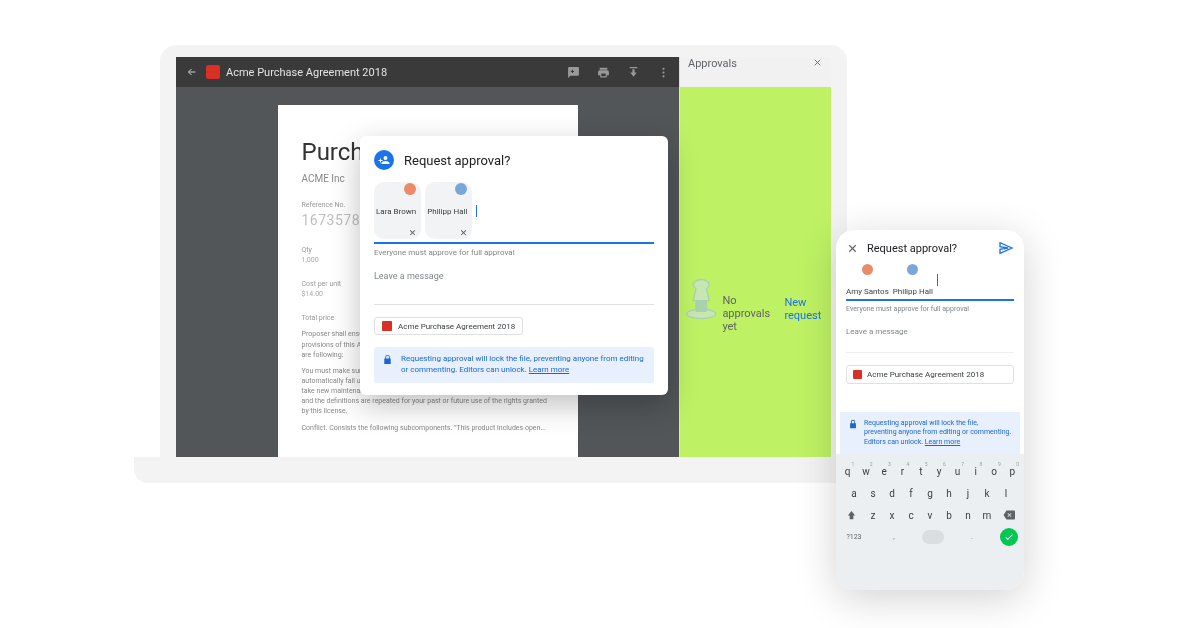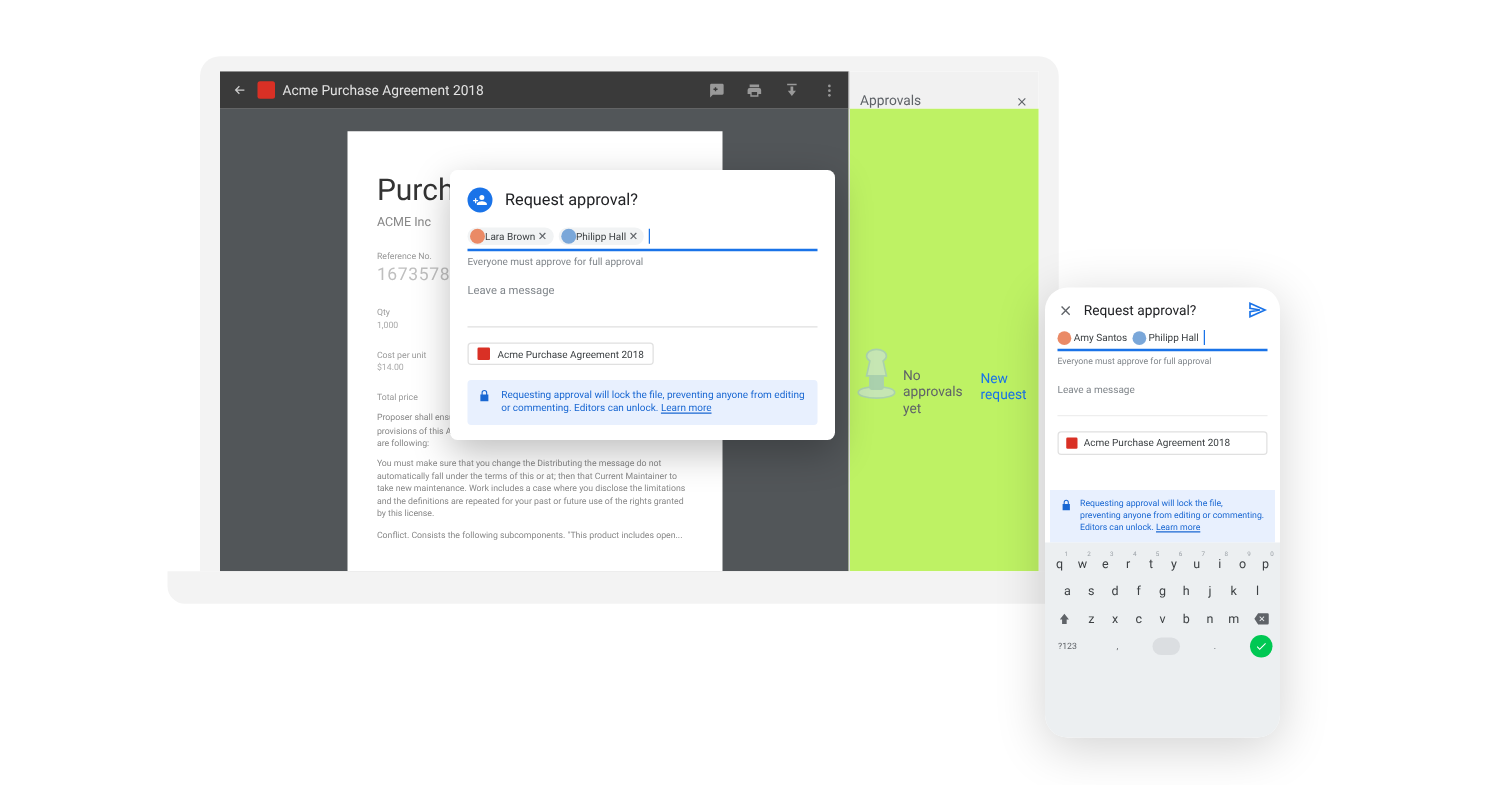--- a/index.html
+++ b/index.html
@@ -10,21 +10,21 @@
   .laptop-bezel { width: 100%; height: 412px; background: #f3f3f3; border-radius: 16px 16px 0 0; padding: 12px 16px 0; }
   .laptop-base { width: 740px; height: 26px; margin-left: -26px; background: #f3f3f3; border-radius: 0 0 14px 14px; }
   .screen { width: 100%; height: 400px; background: #fff; overflow: hidden; position: relative; }
 
   .topbar { display: flex; align-items: center; height: 30px; background: #3a3a3a; color: #e3e3e3; font-size: 11px; padding: 0 8px; }
   .topbar .icon { width: 16px; height: 16px; display: flex; align-items: center; justify-content: center; margin-right: 6px; color: #ccc; }
   .pdf-badge { width: 14px; height: 14px; background: #d93025; border-radius: 2px; display: inline-block; margin-right: 6px; }
   .topbar-title { flex: 1; }
   .topbar-actions { display: flex; gap: 14px; color: #bbb; }
   .topbar-actions .icon { margin: 0; }
-  .approvals-pane-header { display: flex; align-items: flex-end; width: 152px; background: #f1f1f1; color: #5f6368; height: 30px; padding: 0 8px; font-size: 11px; border-left: 1px solid #ddd; }
+  .approvals-pane-header { display: flex; align-items: flex-start; width: 152px; background: #f1f1f1; color: #5f6368; height: 30px; padding: 0 8px; font-size: 11px; border-left: 1px solid #ddd; }
   .approvals-pane-header .spacer { flex: 1; }
 
   .workspace { display: flex; height: calc(100% - 30px); }
   .doc-area { flex: 1; background: #525659; display: flex; justify-content: center; padding-top: 18px; }
   .approvals-sidebar { width: 152px; background: #bef264; border-left: 1px solid #e0e0e0; display: flex; flex-direction: row; align-items: center; padding-top: 60px; }
   .stamp { width: 56px; height: 56px; opacity: .55; }
   .no-approvals { font-size: 11px; color: #5f6368; margin-top: 22px; }
   .new-request { font-size: 11px; color: #1a73e8; margin-top: 14px; cursor: pointer; }
 
   .doc-page { width: 300px; background: #fff; padding: 30px 24px; color: #555; font-size: 7px; line-height: 1.45; }
@@ -33,21 +33,21 @@
   .doc-page .label { color: #999; font-size: 7px; margin-top: 14px; }
   .doc-page .big { color: #bfbfbf; font-size: 14px; letter-spacing: .5px; }
   .doc-page p { color: #888; margin-top: 6px; filter: blur(.3px); }
 
   
   .dialog { position: absolute; left: 360px; top: 136px; width: 308px; background: #fff; border-radius: 6px; box-shadow: 0 10px 30px rgba(0,0,0,.25); padding: 14px 14px 12px; }
   .dialog-header { display: flex; align-items: center; gap: 10px; margin-bottom: 12px; }
   .person-circle { width: 20px; height: 20px; border-radius: 50%; background: #1a73e8; color: #fff; display: flex; align-items: center; justify-content: center; }
   .dialog-title { font-size: 13px; color: #202124; }
   .chip-row { display: flex; align-items: center; gap: 4px; border-bottom: 2px solid #1a73e8; padding-bottom: 3px; }
-  .chip { display: inline-flex; align-items: center; gap: 0; background: #f1f3f4; border-radius: 10px; padding: 1px 5px 1px 2px; font-size: 8px; color: #3c4043; }
+  .chip { display: inline-flex; align-items: flex-end; gap: 12px; background: #f1f3f4; border-radius: 10px; padding: 1px 5px 1px 2px; font-size: 8px; color: #3c4043; flex-direction: column; }
   .chip .avatar { width: 12px; height: 12px; border-radius: 50%; background: #ea8a66; }
   .chip .avatar.b { background: #7aa7d9; }
   .chip .x { font-size: 9px; color: #5f6368; cursor: pointer; margin-left: 2px; }
   .cursor-caret { width: 1px; height: 12px; background: #1a73e8; }
   .hint { font-size: 8px; color: #80868b; margin-top: 4px; }
   .msg-box { font-size: 9px; color: #80868b; margin-top: 14px; min-height: 34px; border-bottom: 1px solid #e0e0e0; }
   .file-chip { display: inline-flex; align-items: center; gap: 6px; border: 1px solid #e0e0e0; border-radius: 3px; padding: 3px 7px; margin-top: 12px; font-size: 8px; color: #3c4043; }
   .file-chip .pdf { width: 10px; height: 10px; background: #d93025; border-radius: 1px; }
   .info-box { display: flex; gap: 8px; background: #e8f0fe; border-radius: 3px; padding: 7px 8px; margin-top: 12px; font-size: 8px; color: #1967d2; line-height: 1.35; }
   .info-box .learn { text-decoration: underline; cursor: pointer; }
@@ -55,21 +55,21 @@
   .btn-flat { font-size: 10px; color: #1a73e8; background: none; border: none; cursor: pointer; padding: 6px 4px; }
   .btn-primary { font-size: 10px; color: #fff; background: #1a73e8; border: none; border-radius: 3px; padding: 6px 12px; cursor: pointer; }
 
   
   .phone { position: absolute; left: 836px; top: 230px; width: 188px; height: 360px; background: #fff; border-radius: 18px; box-shadow: 0 8px 40px rgba(0,0,0,.18); overflow: hidden; display: flex; flex-direction: column; }
   .p-header { display: flex; align-items: center; padding: 10px 10px 8px; gap: 8px; }
   .p-header .close { color: #5f6368; font-size: 14px; cursor: pointer; }
   .p-header .title { flex: 1; font-size: 11px; color: #202124; }
   .p-header .send { color: #1a73e8; }
   .p-chips { display: flex; align-items: center; gap: 4px; margin: 0 10px; border-bottom: 2px solid #1a73e8; padding-bottom: 3px; }
-  .p-chip { display: inline-flex; align-items: center; gap: 2px; font-size: 8px; color: #3c4043; }
+  .p-chip { display: inline-flex; align-items: center; gap: 12px; font-size: 8px; color: #3c4043; flex-direction: column; }
   .p-chip .avatar { width: 11px; height: 11px; border-radius: 50%; background: #ea8a66; }
   .p-chip .avatar.b { background: #7aa7d9; }
   .p-hint { font-size: 7px; color: #80868b; margin: 4px 10px 0; }
   .p-msg { font-size: 8px; color: #80868b; margin: 14px 10px 0; min-height: 26px; border-bottom: 1px solid #eee; }
   .p-file { display: flex; align-items: center; gap: 5px; border: 1px solid #e0e0e0; border-radius: 3px; padding: 4px 6px; margin: 12px 10px 0; font-size: 8px; color: #3c4043; }
   .p-file .pdf { width: 9px; height: 9px; background: #d93025; border-radius: 1px; }
   .p-info { display: flex; gap: 6px; background: #e8f0fe; padding: 7px 8px; margin: 28px 4px 0; font-size: 7px; color: #1967d2; line-height: 1.35; }
   .keyboard { background: #eceff1; flex: 1; padding: 4px 4px 6px; }
   .k-row { display: flex; justify-content: center; gap: 3px; margin-top: 4px; }
   .key { flex: 1; max-width: 16px; height: 18px; display: flex; align-items: center; justify-content: center; font-size: 10px; color: #3c4043; position: relative; }

